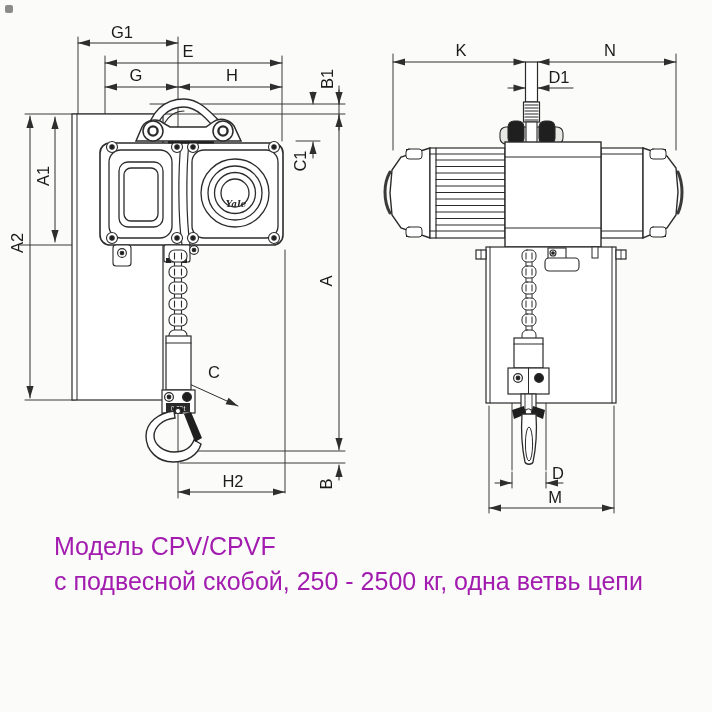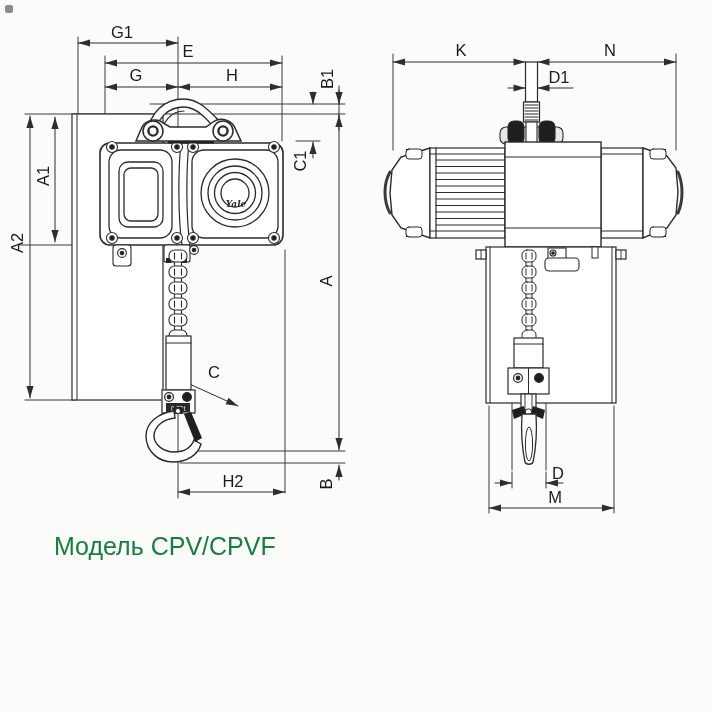--- a/index.html
+++ b/index.html
@@ -15,21 +15,21 @@
     font-family:"Liberation Sans", sans-serif;
     font-size:16.5px;
     fill:#1b1b1b;
   }
   .caption{
     position:absolute;
     left:54px;
     top:529px;
     font-size:25px;
     line-height:35px;
-    color:#15803d;
+    color:#a21caf;
     letter-spacing:0px;
     white-space:nowrap;
   }
   .logo-text{
     font-family:"DejaVu Serif", serif;
     font-style:italic;
     font-weight:bold;
     font-size:9px;
     fill:#2a2a2a;
   }
@@ -382,15 +382,16 @@
       <text class="dimlabel" x="610" y="56" text-anchor="middle">N</text>
       <text class="dimlabel" x="559" y="83" text-anchor="middle">D1</text>
       <text class="dimlabel" x="558" y="479" text-anchor="middle">D</text>
       <text class="dimlabel" x="555" y="503" text-anchor="middle">M</text>
     </g>
   </g>
 </svg>
 
   <div class="caption">
     <div>Модель CPV/CPVF</div>
+    <div>с подвесной скобой, 250 - 2500 кг, одна ветвь цепи</div>
   </div>
 
 </div>
 
 </body></html>

